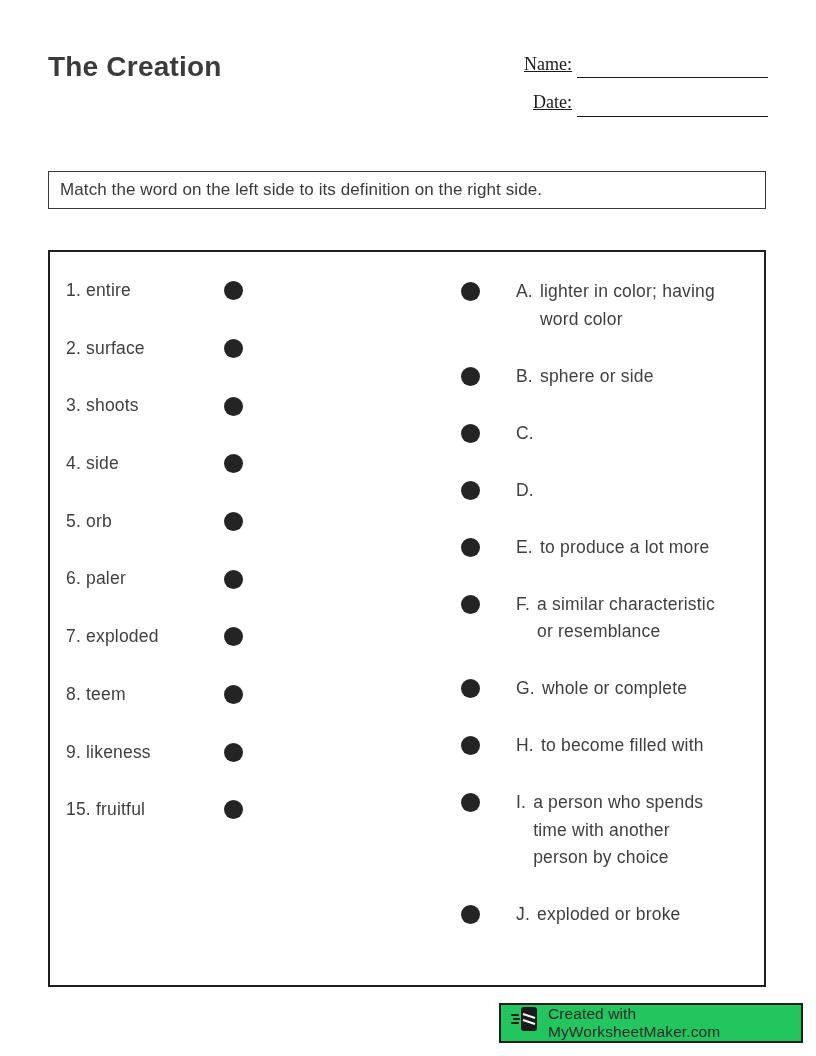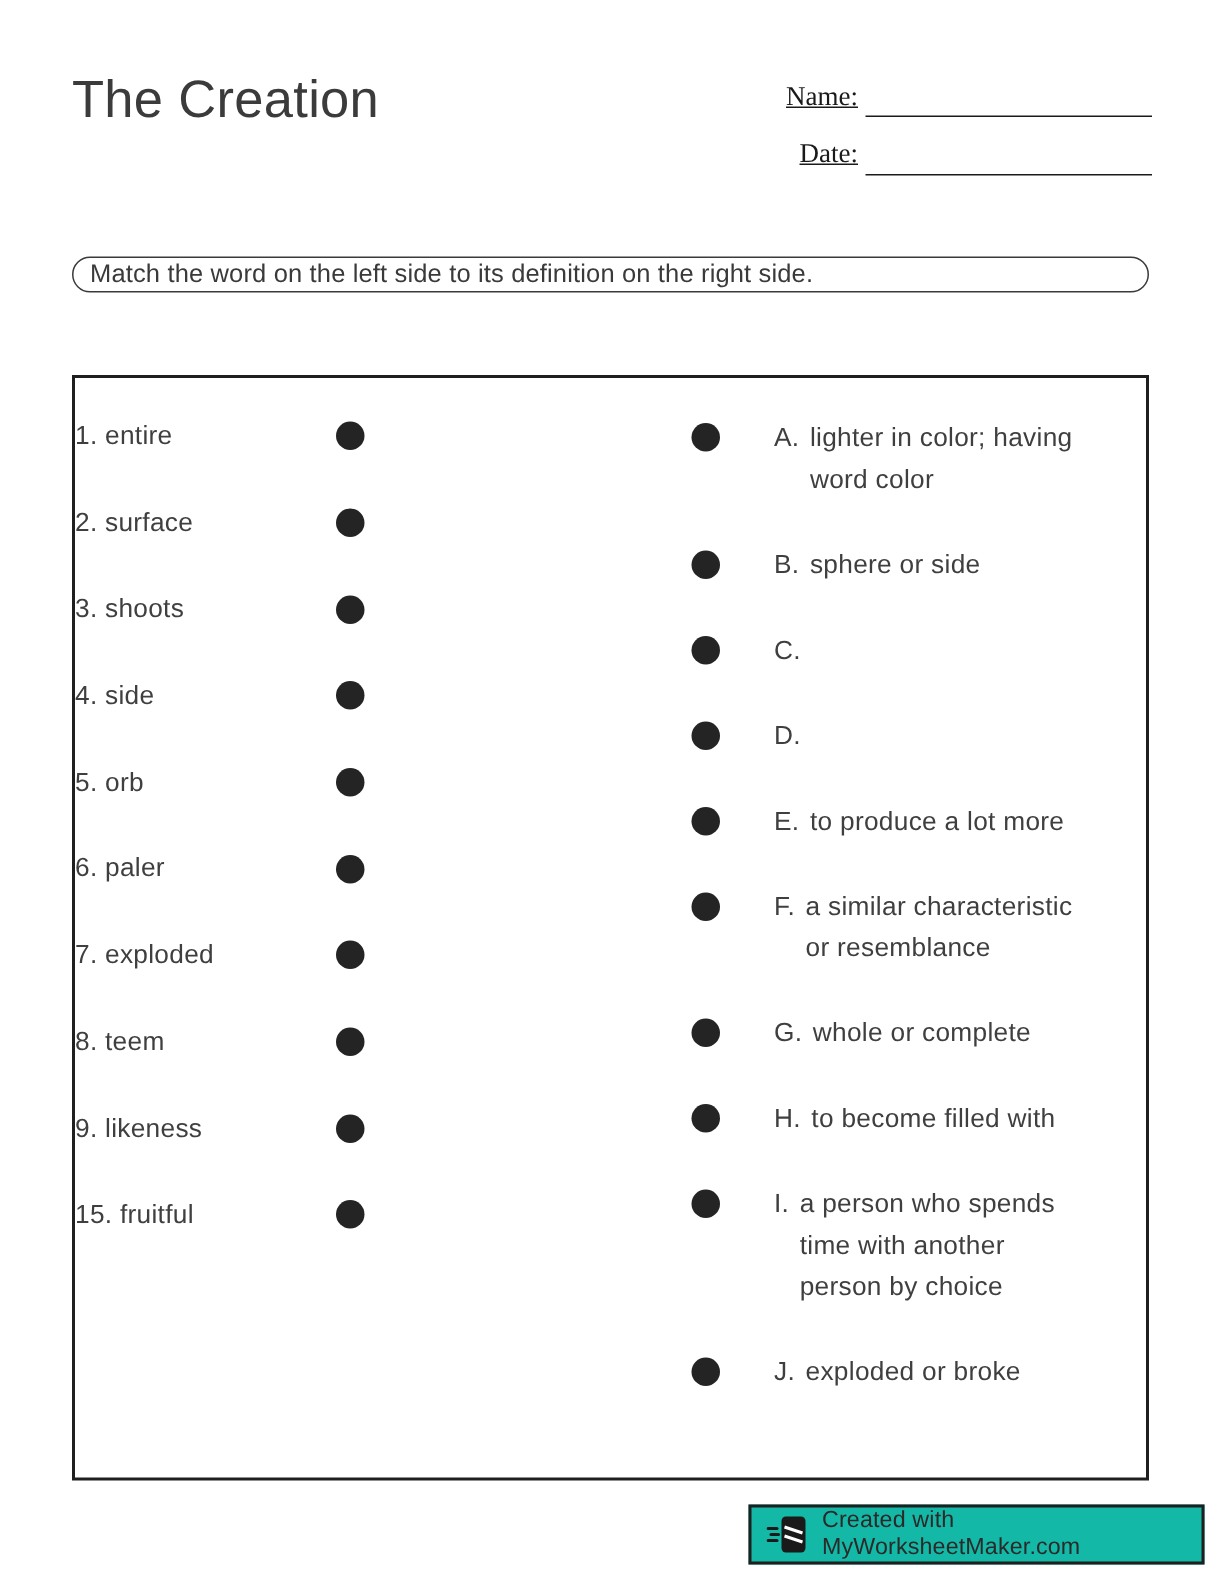--- a/index.html
+++ b/index.html
@@ -7,71 +7,71 @@
   .page {
     position: relative;
     width: 816px; height: 1056px;
     background: #ffffff;
     font-family: "Liberation Sans", "DejaVu Sans", sans-serif;
     color: #3a3a3a;
     overflow: hidden;
   }
   .title {
     position: absolute; left: 48px; top: 48px;
-    font-size: 35px; line-height: 38px; font-weight: 400;
+    font-size: 28px; line-height: 38px; font-weight: 700;
     color: #3b3b3b; letter-spacing: 0.2px;
   }
   .hdr-label {
     position: absolute; width: 112px; text-align: right;
     font-family: "Liberation Serif", "DejaVu Serif", serif;
     font-size: 18px; color: #1a1a1a; left: 460px; text-decoration: underline;
   }
   .hdr-label.name { top: 54px; }
   .hdr-label.date { top: 92px; }
   .hdr-line {
     position: absolute; left: 577px; width: 191px; height: 0;
     border-top: 1.5px solid #1a1a1a;
   }
   .hdr-line.name { top: 77px; }
   .hdr-line.date { top: 116px; }
   .instructions {
-    position: absolute; left: 48px; top: 171px; width: 718px; height: 24px;
-    border: 1.5px solid #3a3a3a; border-radius: 14px;
+    position: absolute; left: 48px; top: 171px; width: 718px; height: 38px;
+    border: 1.5px solid #3a3a3a; border-radius: 0;
     display: flex; align-items: center; padding-left: 11px;
     font-size: 17px; color: #3a3a3a; letter-spacing: 0.1px;
   }
   .matchbox {
     position: absolute; left: 48px; top: 250px; width: 718px; height: 737px;
     border: 2px solid #1f1f1f; background: #fff;
   }
   .col-left { position: absolute; left: 0; top: 25px; width: 260px; }
   .word-row {
     position: relative; height: 27.5px; margin-bottom: 30.2px;
-    font-size: 17.5px; line-height: 27.5px;
+    padding-left: 16px; font-size: 17.5px; line-height: 27.5px;
     color: #3f3f3f; letter-spacing: 0.2px; white-space: nowrap;
   }
   .w-label { margin-right: 5px; }
   .word-row .dot { position: absolute; left: 174px; top: 4.2px; }
   .dot {
     width: 19px; height: 19px; border-radius: 50%;
     background: #242424; flex: 0 0 19px;
   }
   .col-right { position: absolute; left: 411px; top: 26px; width: 352px; }
   .def-row {
     display: flex; align-items: flex-start; margin-bottom: 29.5px;
     font-size: 17.5px; line-height: 27.5px; color: #3f3f3f;
     letter-spacing: 0.2px;
   }
   .def-row .dot { margin-top: 4.2px; margin-right: 36px; }
   .def-label { margin-right: 7px; white-space: nowrap; }
   .def-body { white-space: pre-line; }
   .credit {
     position: absolute; left: 499px; top: 1003px; width: 304px; height: 40px;
-    border: 2px solid #1f1f1f; background: #14b8a6;
-    display: flex; align-items: center; padding: 0 10px;
+    border: 2px solid #1f1f1f; background: #22c55e;
+    display: flex; padding: 0 10px;
   }
   .credit .logo { flex: 0 0 auto; margin-right: 7px; display: block; }
   .credit-text { font-size: 15.5px; color: #2a2a2a; letter-spacing: 0.1px; }
 </style>
 </head>
 <body>
 
 <div class="page">
 
   <div class="title">The Creation</div>

